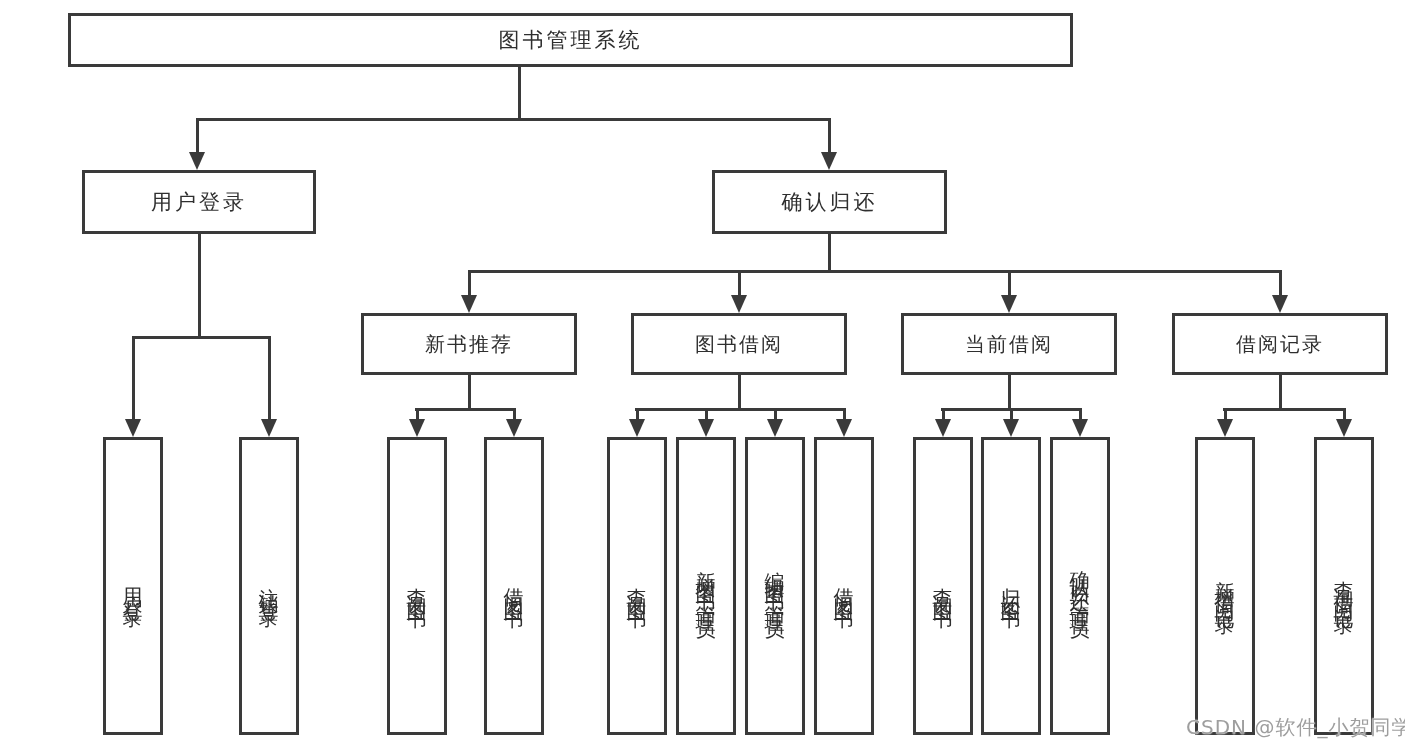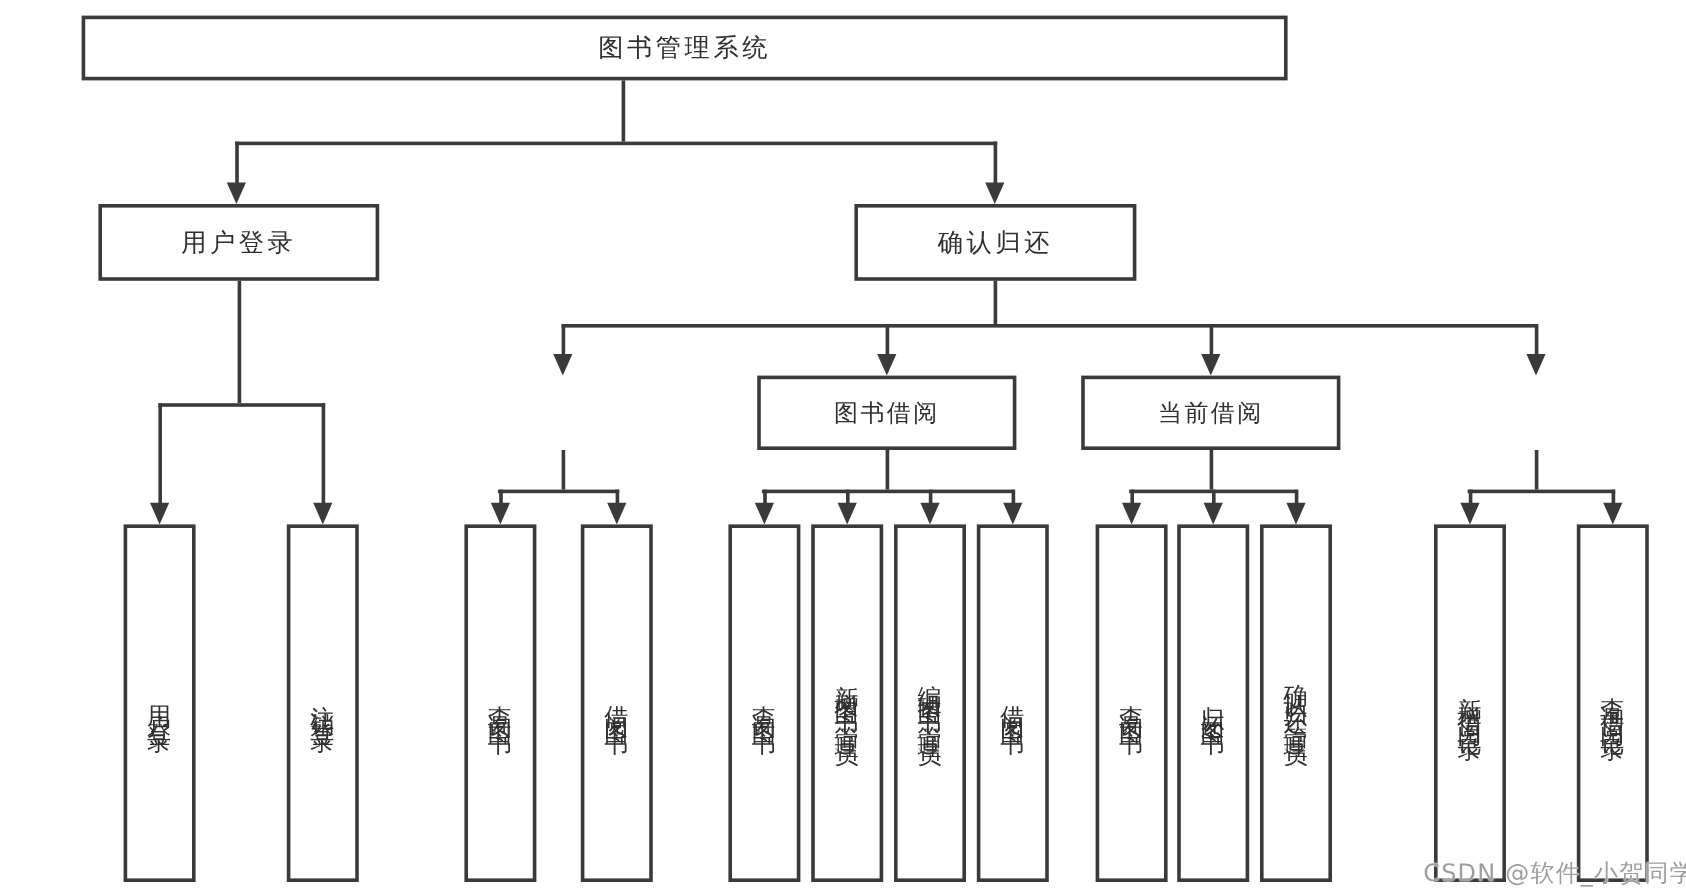--- a/index.html
+++ b/index.html
@@ -100,25 +100,31 @@
   <div class="hline" style="left:468px; top:270px; width:813px;"></div>
   <div class="vline" style="left:468px; top:270px; height:27px;"></div>
   <div class="arrow" style="left:461px; top:295px;"></div>
   <div class="vline" style="left:738px; top:270px; height:27px;"></div>
   <div class="arrow" style="left:731px; top:295px;"></div>
   <div class="vline" style="left:1008px; top:270px; height:27px;"></div>
   <div class="arrow" style="left:1001px; top:295px;"></div>
   <div class="vline" style="left:1279px; top:270px; height:27px;"></div>
   <div class="arrow" style="left:1272px; top:295px;"></div>
 
+  <div class="box l3-box" style="left:361px;">
+    <span>新书推荐</span>
+  </div>
   <div class="box l3-box" style="left:631px;">
     <span>图书借阅</span>
   </div>
   <div class="box l3-box" style="left:901px;">
     <span>当前借阅</span>
+  </div>
+  <div class="box l3-box" style="left:1172px;">
+    <span>借阅记录</span>
   </div>
 
   <div class="vline" style="left:468px; top:375px; height:33px;"></div>
   <div class="hline" style="left:415px; top:408px; width:101px;"></div>
   <div class="vline" style="left:416px; top:408px; height:13px;"></div>
   <div class="arrow" style="left:409px; top:419px;"></div>
   <div class="vline" style="left:513px; top:408px; height:13px;"></div>
   <div class="arrow" style="left:506px; top:419px;"></div>
 
   <div class="vline" style="left:738px; top:375px; height:33px;"></div>

